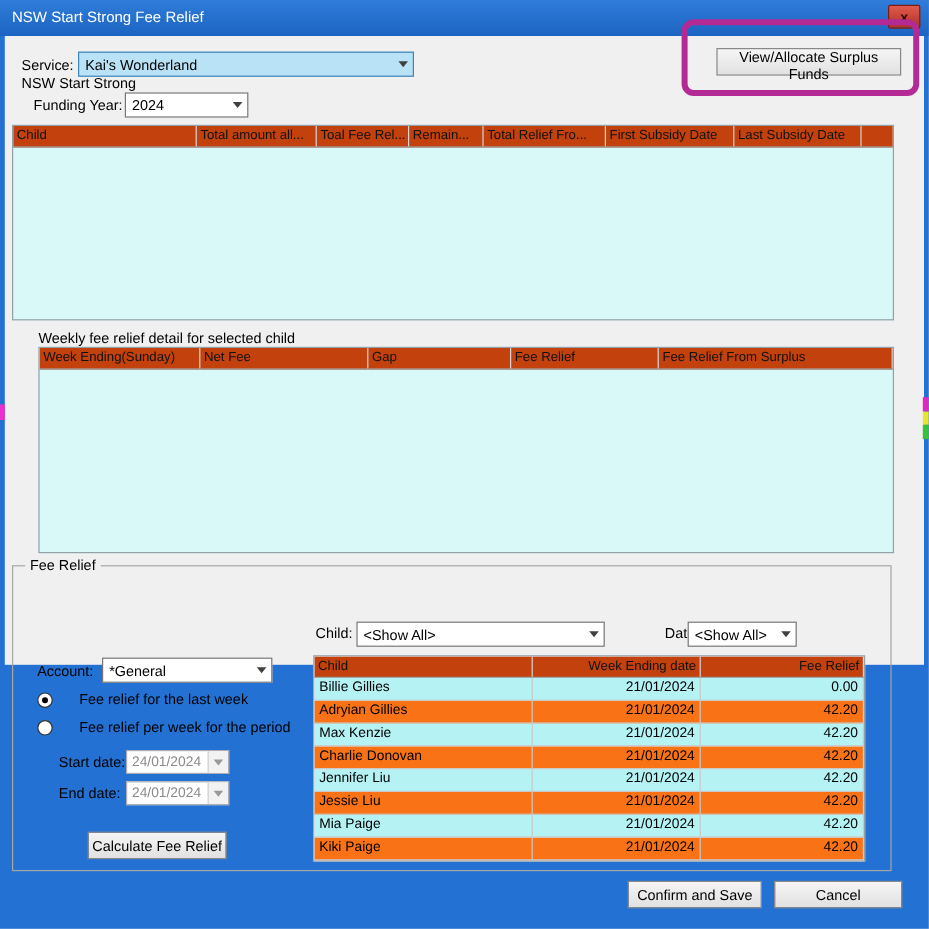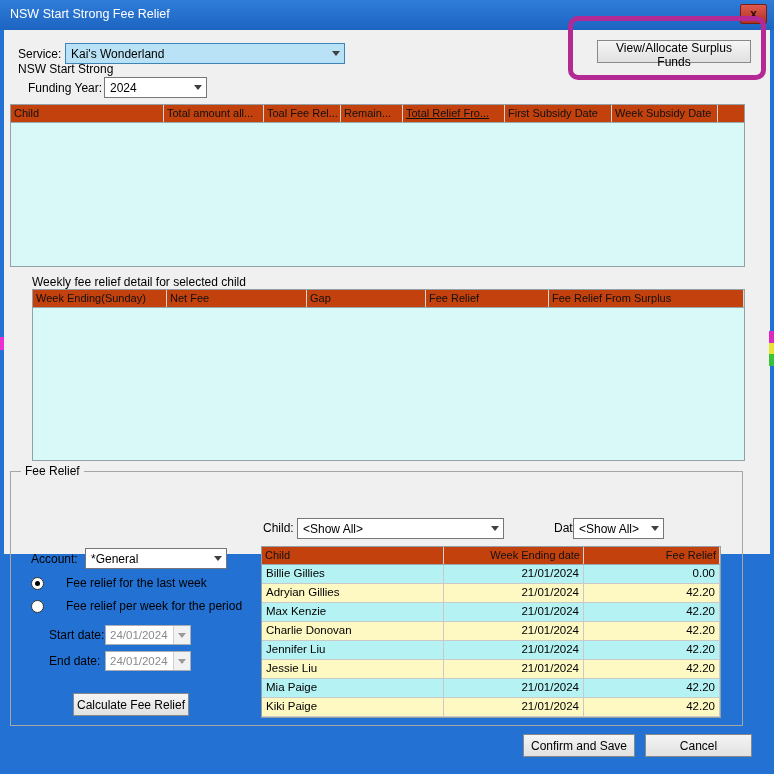--- a/index.html
+++ b/index.html
@@ -43,21 +43,21 @@
 
   .btn { position:absolute; background:linear-gradient(#f5f5f5,#e1e1e1); border:1px solid #888;
          font-size:12px; font-family:inherit; color:#000; cursor:pointer; }
 
   .grid { position:absolute; border:1px solid #94a0a8; background:#d9f8f8; overflow:hidden; }
   .gh  { display:flex; background:#c2410c; border-bottom:1px solid #9aa7ad; height:18px; }
   .ghc { font-size:11px; padding:2px 3px 1px 3px; border-right:1px solid #d6d6d6; color:#111;
          white-space:nowrap; overflow:hidden; flex-shrink:0; cursor:pointer; }
   .gr  { display:flex; height:19px;justify-content:flex-end; }
   .gr.cyan  { background:#b5f2f3; }
-  .gr.white { background:#fef9c3; }
+  .gr.white { background:#f97316; }
   .grc { font-size:11.5px; padding:2px 4px; border-right:1px solid #c9c9c9; border-bottom:1px solid #c9c9c9;
          white-space:nowrap; overflow:hidden; flex-shrink:0; }
 
   #group { position:absolute; left:6px; top:441px; width:733px; height:255px; border:1px solid #a6a6a6; }
   #group-label { position:absolute; left:10px; top:-8px; background:#f0f0f0; padding:0 4px; font-size:12px; }
 
   #annotation { position:absolute; left:568px; top:16px; width:198px; height:64px;
                 border:5px solid #b32a94; border-radius:10px; z-index:5; pointer-events:none; }
 
   .artifact { position:absolute; z-index:6; }
@@ -89,23 +89,23 @@
       <span class="ct">2024</span>
       <span class="ca"></span>
     </div>
 
     <div class="grid" style="left:6px;top:74px;width:735px;height:163px">
         <div class="gh">
           <div class="ghc" style="width: 153px;">Child</div>
           <div class="ghc" style="width: 100px;">Total amount all...</div>
           <div class="ghc" style="width: 77px;">Toal Fee Rel...</div>
           <div class="ghc" style="width: 62px;">Remain...</div>
-          <div class="ghc" style="width: 102px; text-decoration: underline;">Total Relief Fro...</div>
+          <div class="ghc" style="width: 102px;">Total Relief Fro...</div>
           <div class="ghc" style="width: 107px;">First Subsidy Date</div>
-          <div class="ghc" style="width: 106px;">Week Subsidy Date</div>
+          <div class="ghc" style="width: 106px;">Last Subsidy Date</div>
         </div>
       </div>
 
     <span class="lbl" style="left:28px;top:245px">Weekly fee relief detail for selected child</span>
 
     <div class="grid" style="left:28px;top:259px;width:713px;height:172px">
         <div class="gh">
           <div class="ghc" style="width: 134px;">Week Ending(Sunday)</div>
           <div class="ghc" style="width: 140px;">Net Fee</div>
           <div class="ghc" style="width: 119px;">Gap</div>

